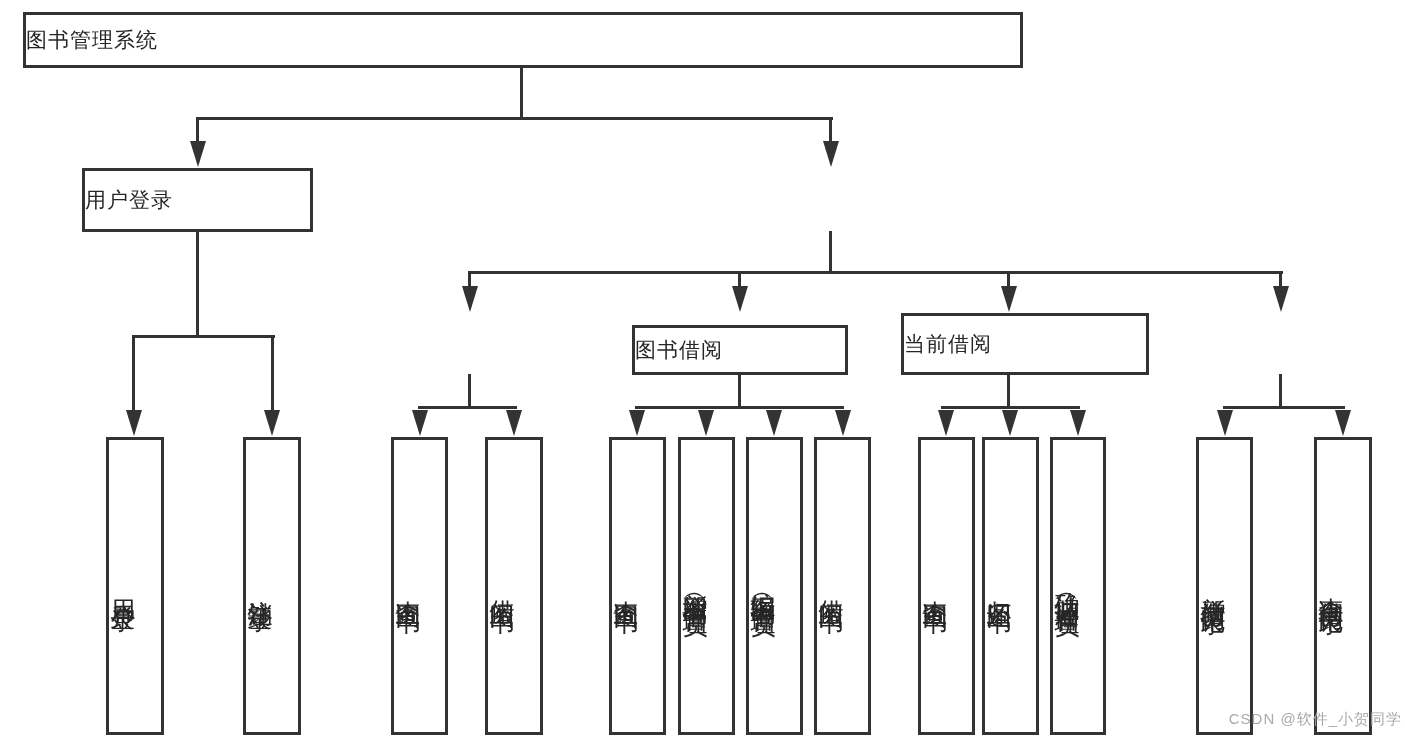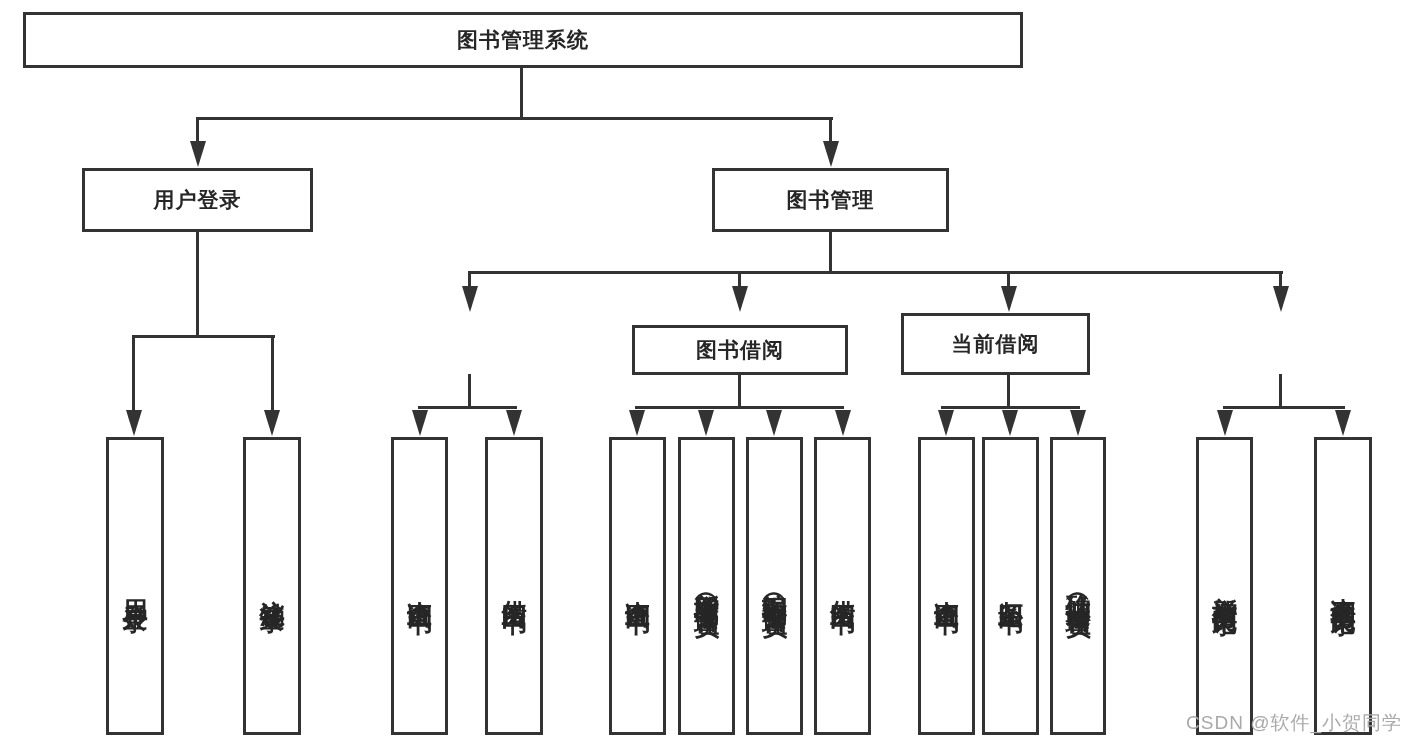--- a/index.html
+++ b/index.html
@@ -14,69 +14,65 @@
     width:1405px;height:747px;
     background:var(--bg);
     font-family:"Liberation Sans", sans-serif;
     overflow:hidden;
   }
   .box{
     position:absolute;
     box-sizing:border-box;
     border:3px solid var(--line);
     background:var(--bg);
-    display:flex;align-items:center;justify-content:center;
+    display:flex;align-items:center;
     color:var(--text);
-    font-weight:bold;
   }
   .box.h{font-size:21px;letter-spacing:1px;}
   .box.v{font-size:25px;}
   .box.v .vtxt{
     writing-mode:vertical-lr;
     text-orientation:mixed;
     letter-spacing:3px;
     line-height:1.1;
     white-space:nowrap;
   }
   .line{position:absolute;background:var(--line);}
   .arrow{
     position:absolute;width:0;height:0;
     border-left:8px solid transparent;
     border-right:8px solid transparent;
     border-top:26px solid var(--line);
   }
   .watermark{
     position:absolute;
     top:710px;right:3px;
-    font-size:19px;
+    font-size:15px;
     color:var(--wm);
     z-index:6;
     letter-spacing:1px;
   }
 </style>
 </head>
 <body>
 
 <div class="canvas">
 
   <div class="box h" style="left:23px;top:12px;width:1000px;height:56px">
     <span>图书管理系统</span>
   </div>
 
   <div class="box h" style="left:82px;top:168px;width:231px;height:64px">
     <span>用户登录</span>
   </div>
-  <div class="box h" style="left:712px;top:168px;width:237px;height:64px">
-    <span>图书管理</span>
-  </div>
 
   <div class="box h" style="left:632px;top:325px;width:216px;height:50px">
     <span>图书借阅</span>
   </div>
-  <div class="box h" style="left:901px;top:313px;width:189px;height:62px">
+  <div class="box h" style="left:901px;top:313px;width:248px;height:62px">
     <span>当前借阅</span>
   </div>
 
   <div class="box v" style="left:106px;top:437px;width:58px;height:298px">
     <span class="vtxt">用户登录</span>
   </div>
   <div class="box v" style="left:243px;top:437px;width:58px;height:298px">
     <span class="vtxt">注销登录</span>
   </div>
 

